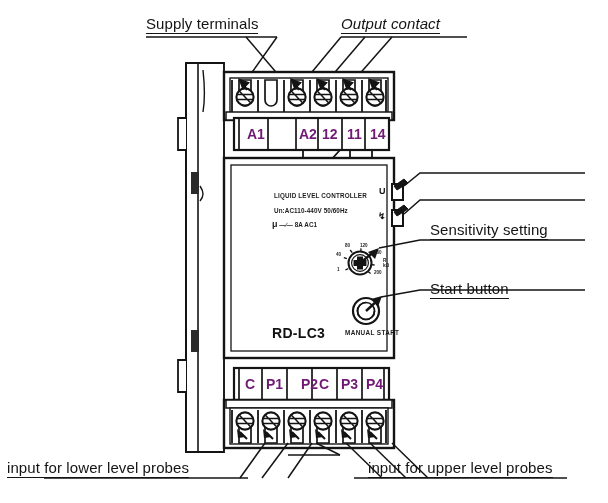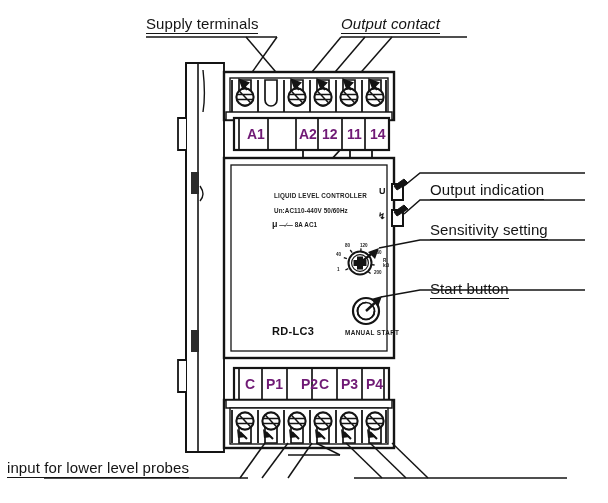--- a/index.html
+++ b/index.html
@@ -18,21 +18,21 @@
   .callout.ul{border-bottom:1.6px solid #141414;padding-bottom:1px;}
 
   
   .term{font-size:14px;font-weight:600;letter-spacing:0px;color:#701a75;}
 
   
   .print-title{font-size:6.3px;font-weight:700;letter-spacing:.18px;color:#1c1c1c;}
   .print-sub{font-size:6.3px;font-weight:700;letter-spacing:.1px;color:#1c1c1c;}
   .print-mu{font-size:9px;font-weight:700;color:#1c1c1c;}
   .print-mu small{font-size:6.3px;font-weight:700;letter-spacing:.1px;}
-  .model{font-size:11px;font-weight:700;letter-spacing:.3px;color:#111;text-align:center;}
+  .model{font-size:14px;font-weight:700;letter-spacing:.3px;color:#111;text-align:center;}
   .manual{font-size:6.4px;font-weight:600;letter-spacing:.35px;color:#1c1c1c;}
   .dialnum{position:absolute;font-size:4.6px;font-weight:700;color:#1c1c1c;}
   .dialunit{position:absolute;font-size:4.6px;font-weight:700;color:#1c1c1c;line-height:1.15;text-align:left;}
   .ledsym{position:absolute;font-size:9px;font-weight:700;color:#151515;}
 </style>
 </head>
 <body>
 
 <div id="stage">
 
@@ -247,25 +247,25 @@
       <line x1="354" y1="478" x2="567" y2="478"></line>
       <line x1="382" y1="478" x2="346" y2="443"></line>
       <line x1="406" y1="478" x2="370" y2="443"></line>
       <line x1="428" y1="478" x2="392" y2="443"></line>
     </g>
   </svg>
 
   <div class="lbl callout ul" style="left:146px;top:16px;">Supply terminals</div>
   <div class="lbl callout ul" style="left:341px;top:16px;font-style:italic;">Output contact</div>
 
-  <div class="lbl callout ul" style="left:430px;top:182px;">Output indication</div>
   <div class="lbl callout ul" style="left:430px;top:222px;">Sensitivity setting</div>
   <div class="lbl callout ul" style="left:430px;top:281px;">Start button</div>
 
   <div class="lbl callout ul" style="left:7px;top:460px;">input for lower level probes</div>
+  <div class="lbl callout ul" style="left:368px;top:460px;">input for upper level probes</div>
 
   <div class="lbl term" style="left:247px;top:126px;">A1</div>
   <div class="lbl term" style="left:299px;top:126px;">A2</div>
   <div class="lbl term" style="left:322px;top:126px;">12</div>
   <div class="lbl term" style="left:347px;top:126px;">11</div>
   <div class="lbl term" style="left:370px;top:126px;">14</div>
 
   <div class="lbl term" style="left:245px;top:376px;">C</div>
   <div class="lbl term" style="left:266px;top:376px;">P1</div>
   <div class="lbl term" style="left:301px;top:376px;">P2</div>

